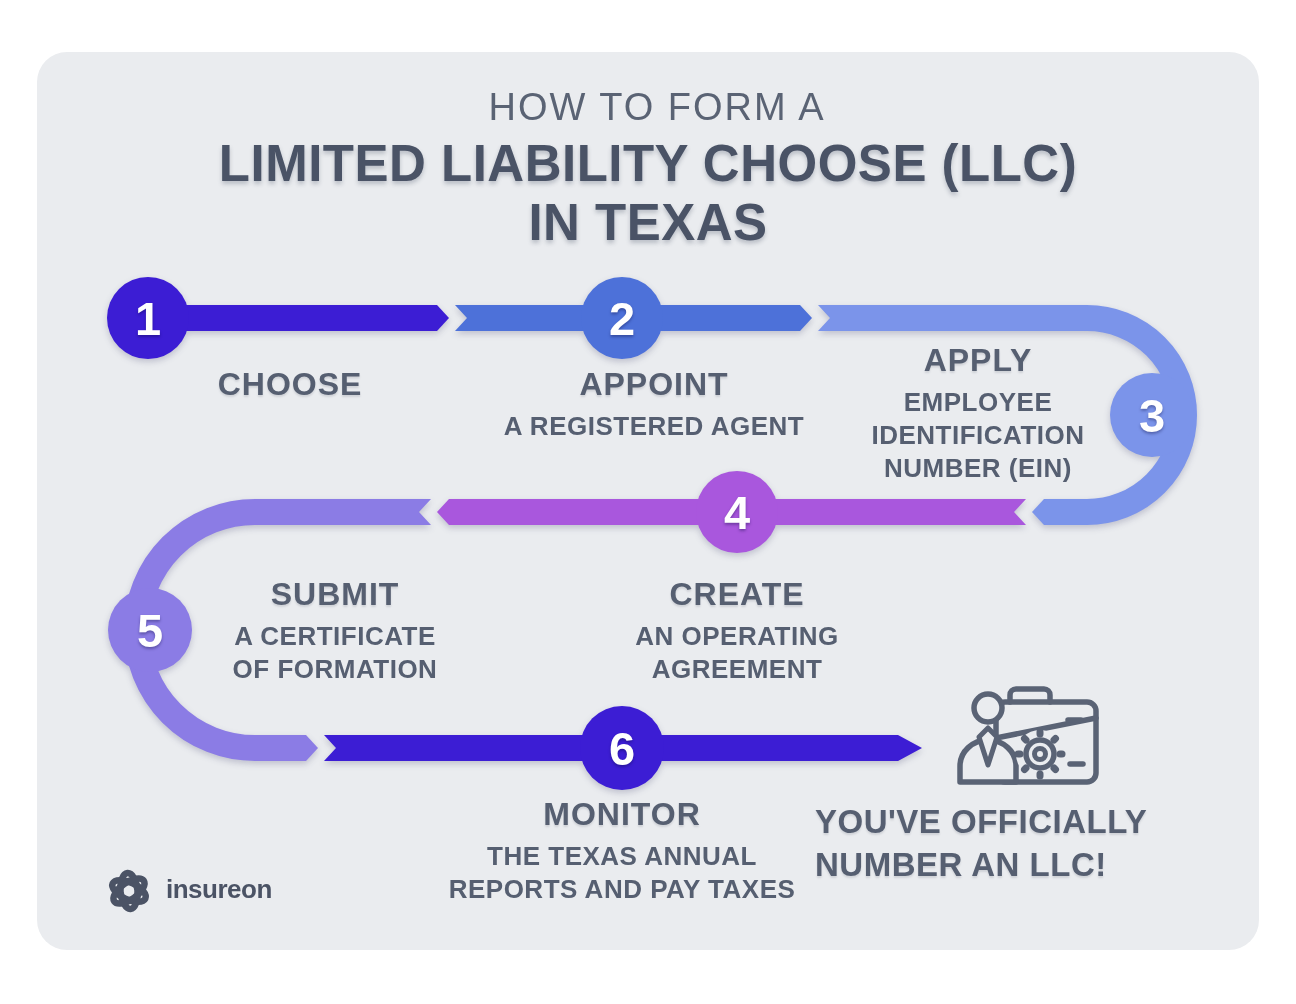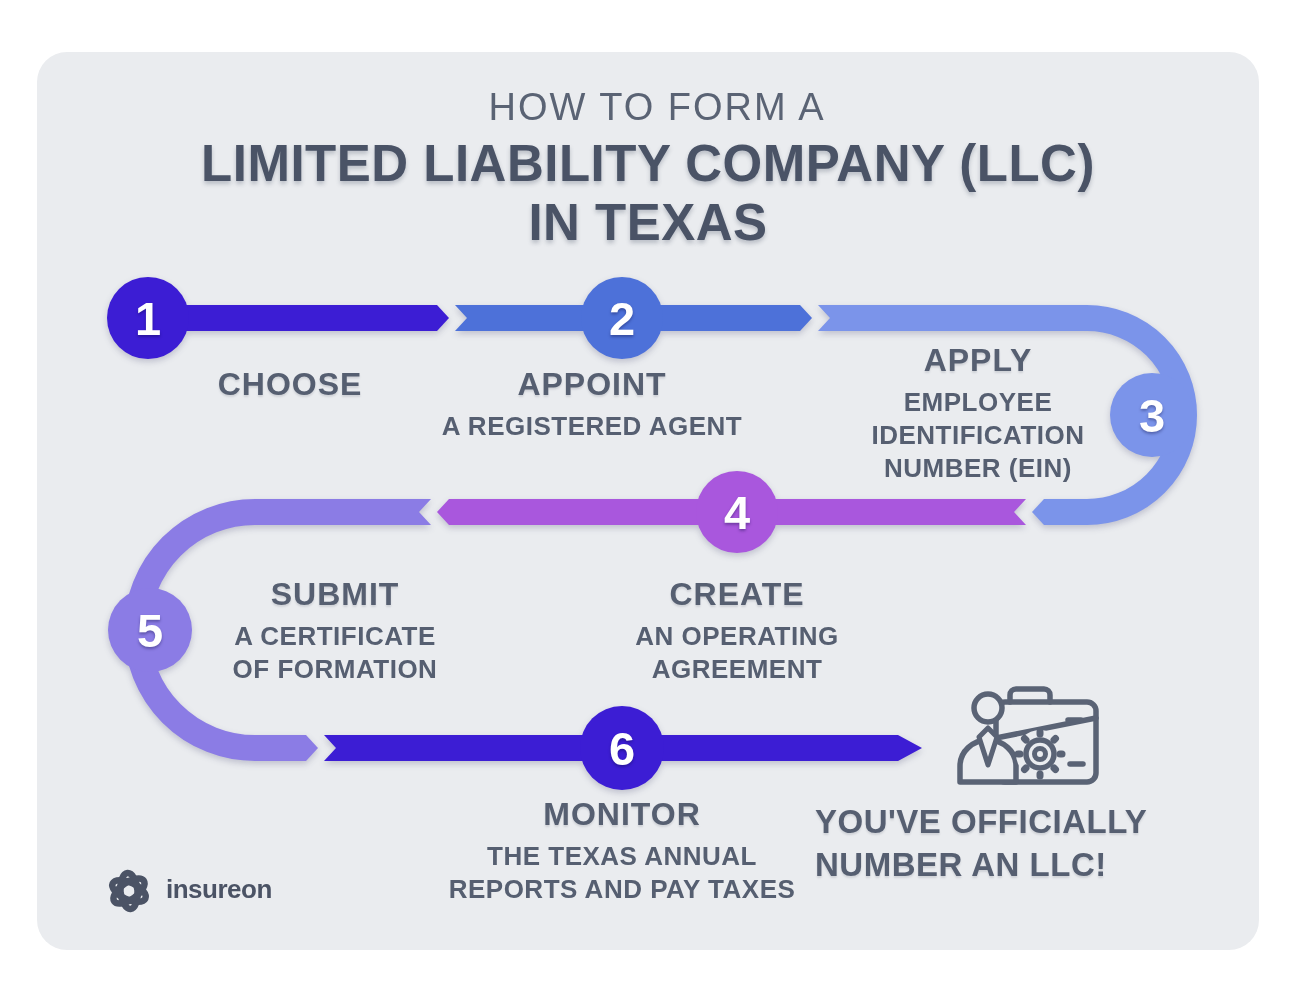--- a/index.html
+++ b/index.html
@@ -32,21 +32,21 @@
   .brand-name{font-size:26px;font-weight:700;color:#4b5365;letter-spacing:-0.5px;}
 </style>
 </head>
 <body>
 
 <div class="stage">
   <div class="panel"></div>
 
   <div class="kicker">HOW TO FORM A</div>
   <div class="title">
-    <div>LIMITED LIABILITY COMPANY (LLC)</div>
+    <div>LIMITED LIABILITY CHOOSE (LLC)</div>
     <div>IN TEXAS</div>
   </div>
 
   <svg class="connector" width="1296" height="1004" viewBox="0 0 1296 1004">
     <g class="shadowed">
 
       <polygon points="148,305 437,305 449,318 437,331 148,331" fill="#3c1dd4"></polygon>
       <polygon points="455,305 800,305 812,318 800,331 455,331 467,318" fill="#4d71d9"></polygon>
       <polygon points="818,305 1087,305 1087,331 818,331 830,318" fill="#7b94ea"></polygon>
       <path d="M1087,318 A97,97 0 0 1 1087,512" fill="none" stroke="#7b94ea" stroke-width="26"></path>
@@ -71,21 +71,21 @@
   <div class="step-num" style="left:106px;top:276px;">1</div>
   <div class="step-num" style="left:580px;top:276px;">2</div>
   <div class="step-num" style="left:1110px;top:373px;">3</div>
   <div class="step-num" style="left:695px;top:470px;">4</div>
   <div class="step-num" style="left:108px;top:588px;">5</div>
   <div class="step-num" style="left:580px;top:706px;">6</div>
 
   <div class="step-label" style="left:290px;top:366px;">
     <div class="h">CHOOSE</div>
   </div>
-  <div class="step-label" style="left:592px;top:366px;">
+  <div class="step-label" style="left:654px;top:366px;">
     <div class="h">APPOINT</div>
     <div class="s">A REGISTERED AGENT</div>
   </div>
   <div class="step-label" style="left:737px;top:576px;">
     <div class="h">CREATE</div>
     <div class="s">AN OPERATING</div>
     <div class="s">AGREEMENT</div>
   </div>
   <div class="step-label" style="left:978px;top:342px;">
     <div class="h">APPLY</div>

